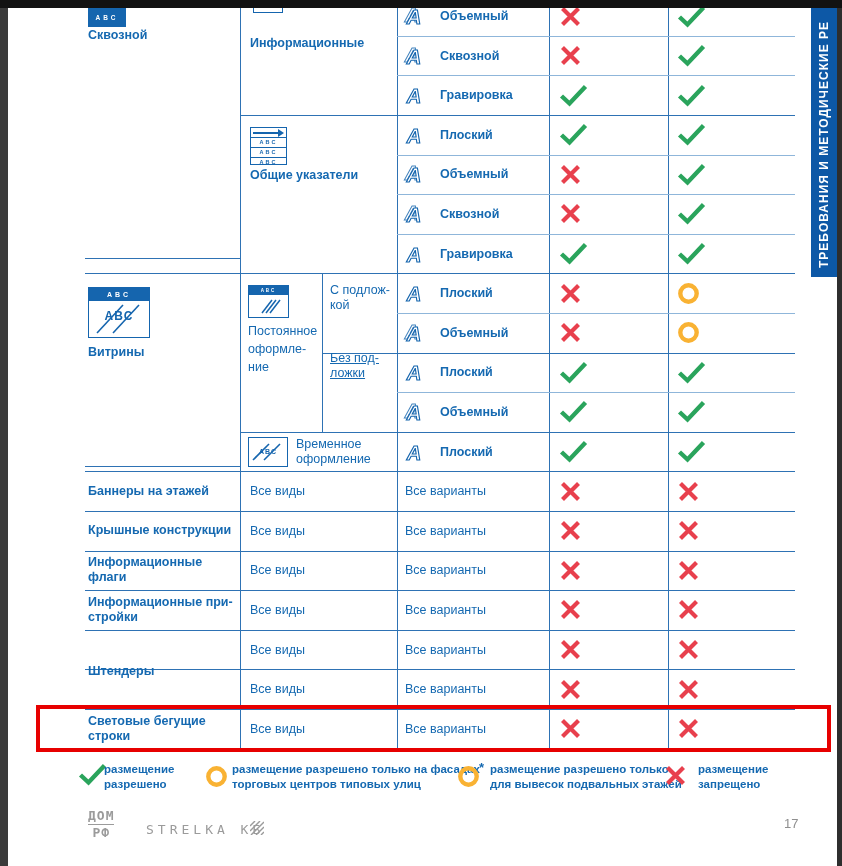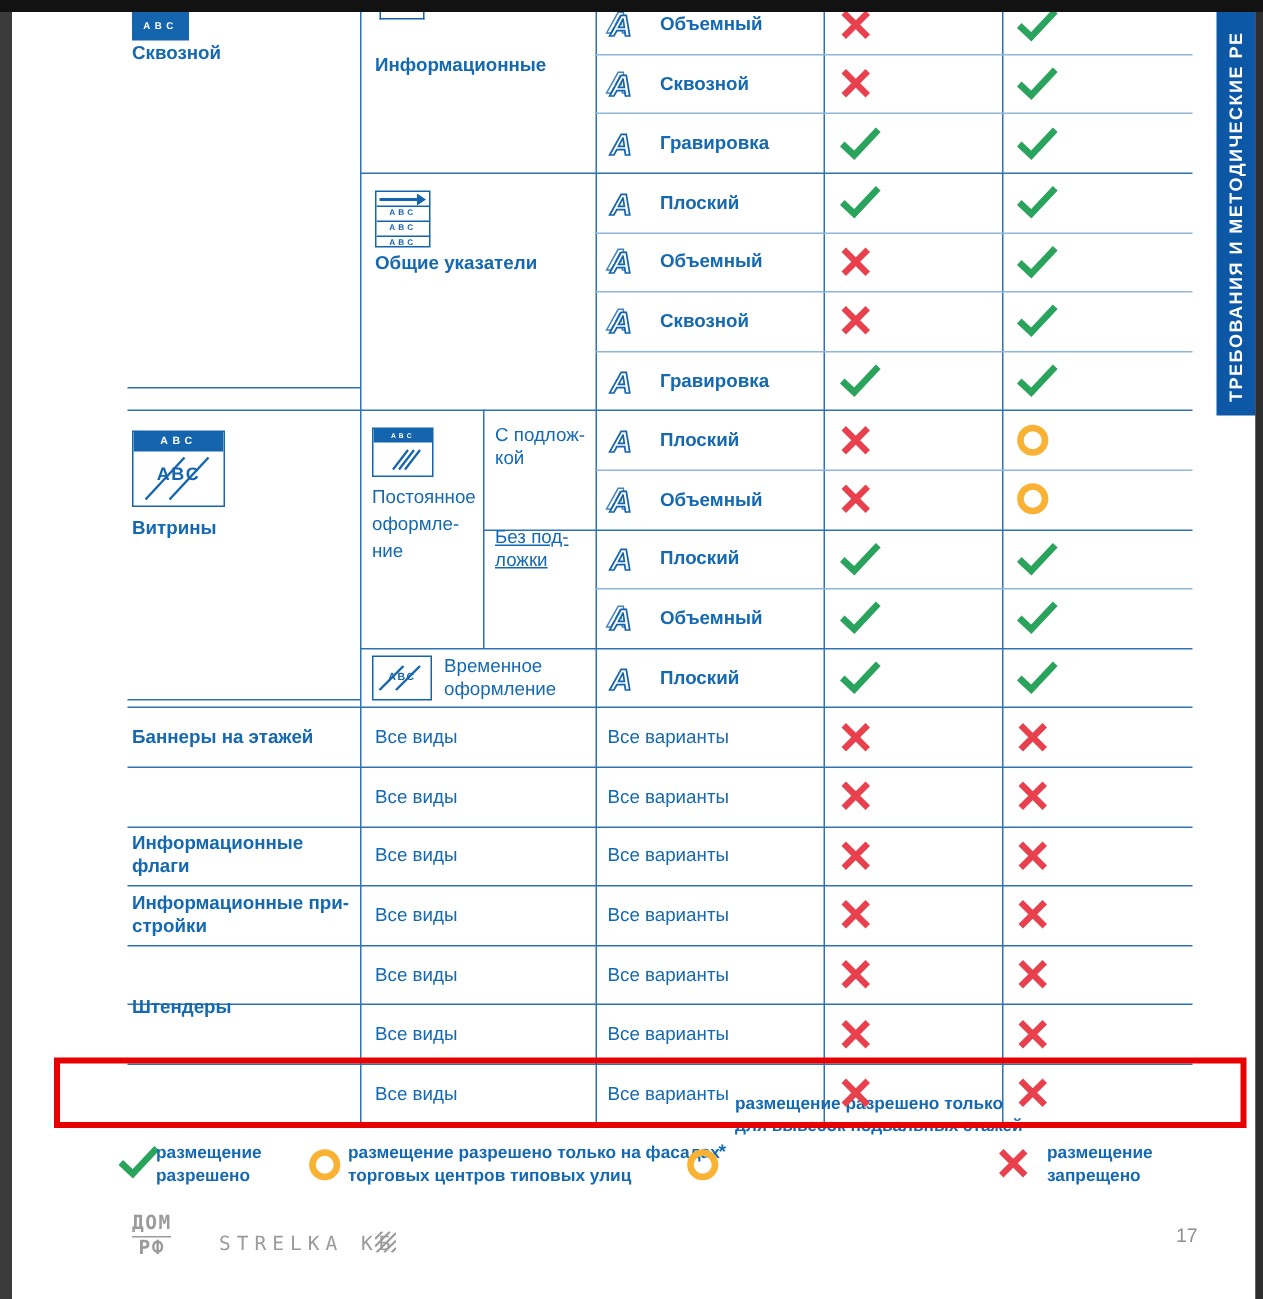--- a/index.html
+++ b/index.html
@@ -137,21 +137,21 @@
   <span class="legend-ic" style="left:205px;top:765px;"><svg width="23" height="23" viewBox="0 0 23 23">
         <circle cx="11.5" cy="11.5" r="8.2" fill="none" stroke="#f9b233" stroke-width="4.4"></circle>
       </svg></span>
   <div class="legend-item-label" style="left:232px;top:762px;">размещение разрешено только на фасадах
 торговых центров типовых улиц</div>
 
   <span class="legend-ic" style="left:457px;top:765px;"><svg width="23" height="23" viewBox="0 0 23 23">
         <circle cx="11.5" cy="11.5" r="8.2" fill="none" stroke="#f9b233" stroke-width="4.4"></circle>
       </svg></span>
   <span class="asterisk" style="position:absolute;left:479px;top:760px;z-index:3;">*</span>
-  <div class="legend-item-label" style="left:490px;top:729px;">размещение разрешено только
+  <div class="legend-item-label" style="left:490px;top:762px;">размещение разрешено только
 для вывесок подвальных этажей</div>
 
   <span class="legend-ic" style="left:664px;top:764px;"><svg width="23" height="23" viewBox="0 0 23 23">
         <path d="M3.5 3.5 L19.5 19.5 M19.5 3.5 L3.5 19.5" fill="none" stroke="#e8404d" stroke-width="4.2"></path>
       </svg></span>
   <div class="legend-item-label" style="left:698px;top:762px;">размещение
 запрещено</div>
 
   <div class="domrf">
     <div>ДОМ</div>
@@ -376,20 +376,21 @@
     <div class="mark" style="left: 559px; top: 471.4px; width: 30px; height: 39.6px;">
       <svg width="23" height="23" viewBox="0 0 23 23">
         <path d="M3.5 3.5 L19.5 19.5 M19.5 3.5 L3.5 19.5" fill="none" stroke="#e8404d" stroke-width="4.2"></path>
       </svg>
     </div>
     <div class="mark" style="left: 677px; top: 471.4px; width: 30px; height: 39.6px;">
       <svg width="23" height="23" viewBox="0 0 23 23">
         <path d="M3.5 3.5 L19.5 19.5 M19.5 3.5 L3.5 19.5" fill="none" stroke="#e8404d" stroke-width="4.2"></path>
       </svg>
     </div>
+    <div class="cell-label bold vcenter" style="left: 88px; top: 511px; width: 150px; height: 39.6px;">Крышные конструкции</div>
     <div class="plain-val" style="left: 250px; top: 511px; width: 120px; height: 39.6px;">Все виды</div>
     <div class="plain-val" style="left: 405px; top: 511px; width: 130px; height: 39.6px;">Все варианты</div>
     <div class="mark" style="left: 559px; top: 511px; width: 30px; height: 39.6px;">
       <svg width="23" height="23" viewBox="0 0 23 23">
         <path d="M3.5 3.5 L19.5 19.5 M19.5 3.5 L3.5 19.5" fill="none" stroke="#e8404d" stroke-width="4.2"></path>
       </svg>
     </div>
     <div class="mark" style="left: 677px; top: 511px; width: 30px; height: 39.6px;">
       <svg width="23" height="23" viewBox="0 0 23 23">
         <path d="M3.5 3.5 L19.5 19.5 M19.5 3.5 L3.5 19.5" fill="none" stroke="#e8404d" stroke-width="4.2"></path>
@@ -440,20 +441,22 @@
     <div class="mark" style="left: 559px; top: 669.4px; width: 30px; height: 39.6px;">
       <svg width="23" height="23" viewBox="0 0 23 23">
         <path d="M3.5 3.5 L19.5 19.5 M19.5 3.5 L3.5 19.5" fill="none" stroke="#e8404d" stroke-width="4.2"></path>
       </svg>
     </div>
     <div class="mark" style="left: 677px; top: 669.4px; width: 30px; height: 39.6px;">
       <svg width="23" height="23" viewBox="0 0 23 23">
         <path d="M3.5 3.5 L19.5 19.5 M19.5 3.5 L3.5 19.5" fill="none" stroke="#e8404d" stroke-width="4.2"></path>
       </svg>
     </div>
+    <div class="cell-label bold vcenter" style="left: 88px; top: 709px; width: 150px; height: 39.6px;">Световые бегущие
+строки</div>
     <div class="plain-val" style="left: 250px; top: 709px; width: 120px; height: 39.6px;">Все виды</div>
     <div class="plain-val" style="left: 405px; top: 709px; width: 130px; height: 39.6px;">Все варианты</div>
     <div class="mark" style="left: 559px; top: 709px; width: 30px; height: 39.6px;">
       <svg width="23" height="23" viewBox="0 0 23 23">
         <path d="M3.5 3.5 L19.5 19.5 M19.5 3.5 L3.5 19.5" fill="none" stroke="#e8404d" stroke-width="4.2"></path>
       </svg>
     </div>
     <div class="mark" style="left: 677px; top: 709px; width: 30px; height: 39.6px;">
       <svg width="23" height="23" viewBox="0 0 23 23">
         <path d="M3.5 3.5 L19.5 19.5 M19.5 3.5 L3.5 19.5" fill="none" stroke="#e8404d" stroke-width="4.2"></path>

